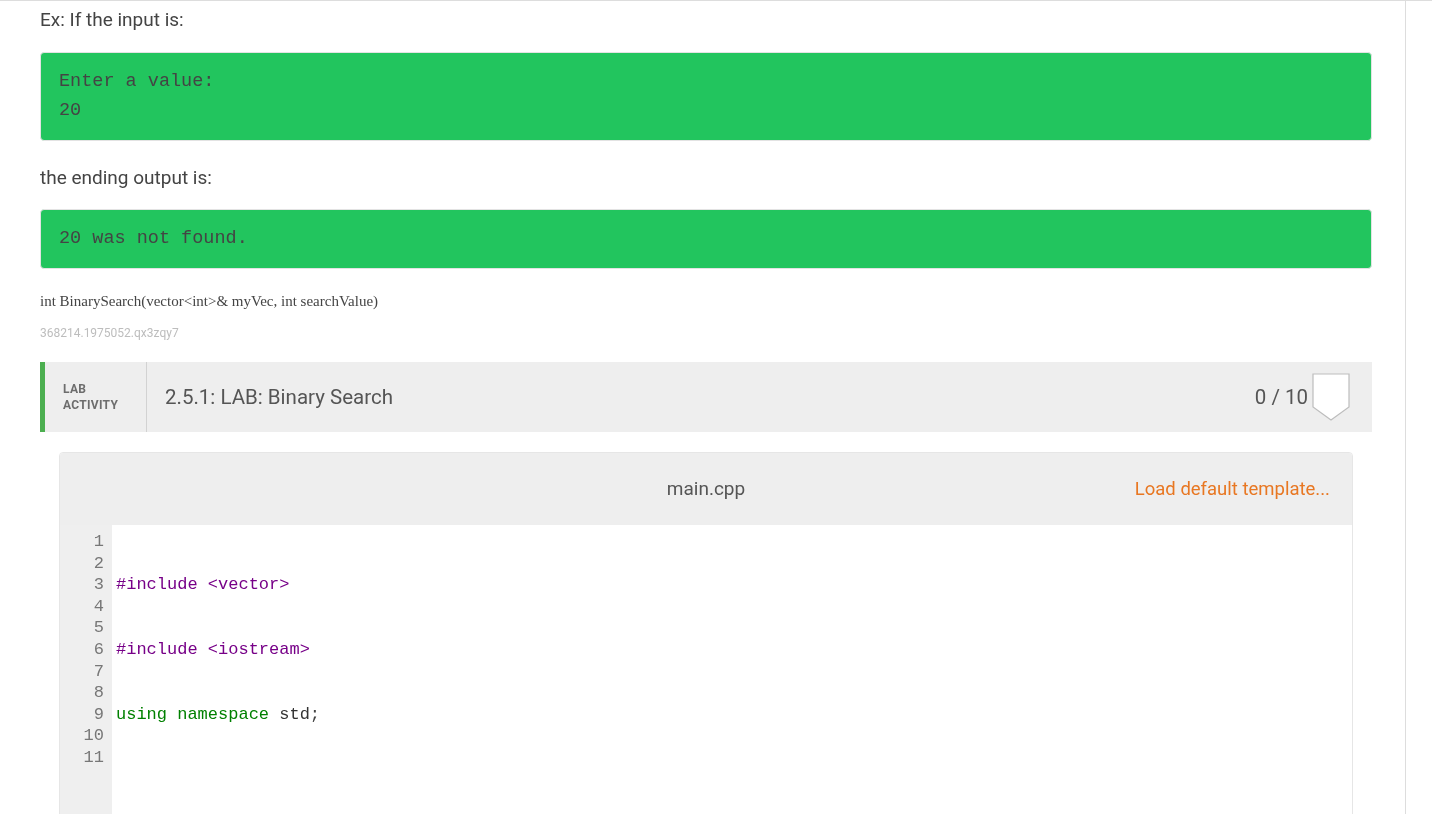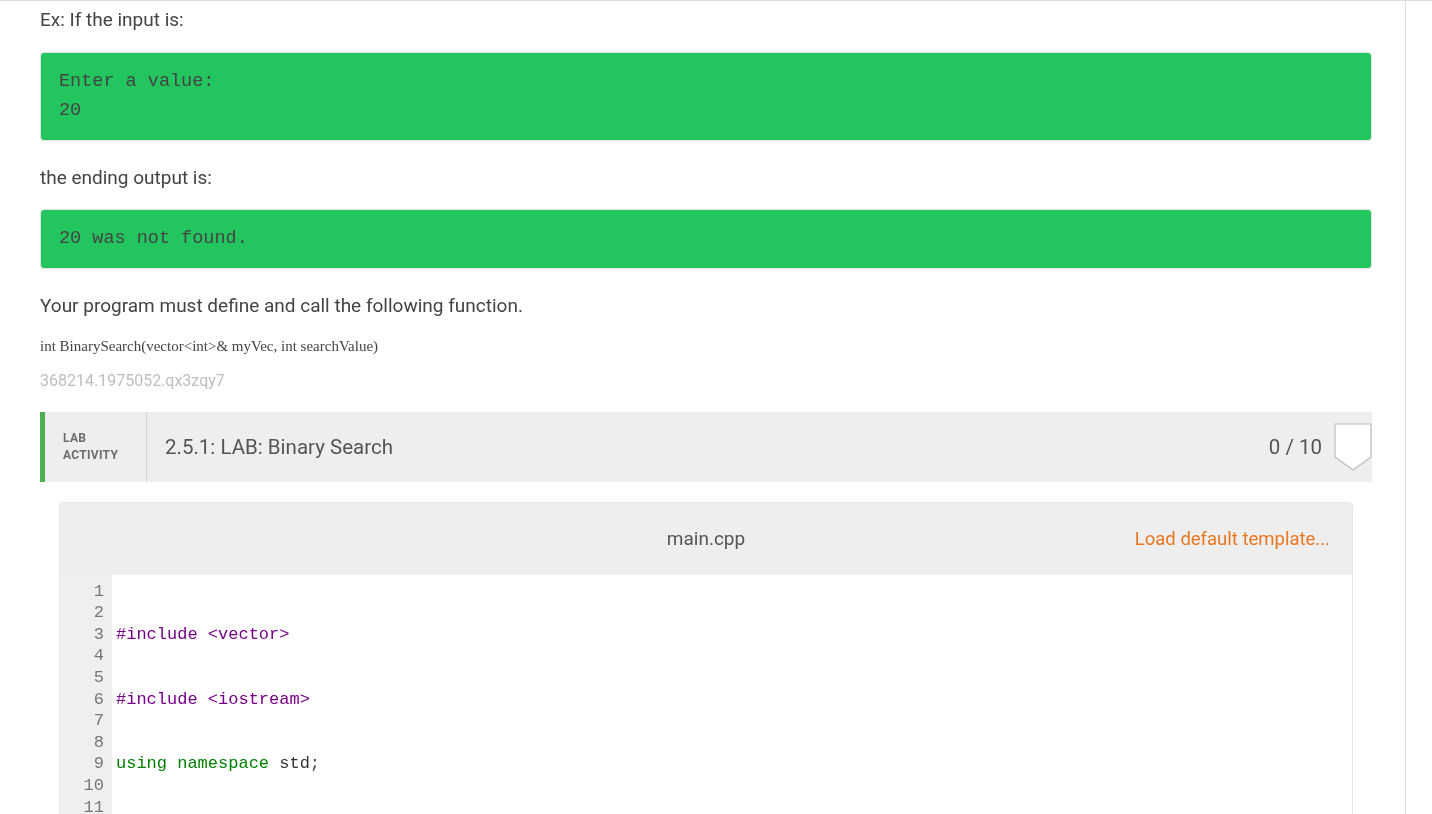--- a/index.html
+++ b/index.html
@@ -34,21 +34,21 @@
     margin-bottom: 24px;
     line-height: 1.6;
   }
   .sig-line {
     font-family: Liberation Serif, serif;
     font-size: 15px;
     color: #444;
     margin-bottom: 16px;
   }
   .tiny-id {
-    font-size: 16px;
+    font-size: 12px;
     color: #bdbdbd;
     margin-bottom: 22px;
   }
   .lab-header {
     display: flex;
     align-items: stretch;
     background: #eeeeee;
     border-left: 5px solid #4caf50;
     height: 70px;
     position: relative;
@@ -72,21 +72,22 @@
     display: flex;
     align-items: center;
     padding-left: 18px;
     font-size: 20.5px;
     color: #555;
     flex: 1;
   }
   .lab-score-wrap {
     display: flex;
     align-items: center;
-    gap: 12px;
+    padding-right: 22px;
+    gap: 4px;
   }
   .lab-score {
     font-size: 20.5px;
     color: #555;
   }
   .bookmark-icon {
     width: 38px;
     height: 48px;
   }
   .bookmark-icon svg { display: block; }
@@ -162,21 +163,20 @@
 
   <p class="body-text">Ex: If the input is:</p>
 
   <div class="code-box">Enter a value:
 20</div>
 
   <p class="body-text">the ending output is:</p>
 
   <div class="code-box">20 was not found.</div>
 
-  <p class="body-text">Your program must define and call the following function.</p>
 
   <p class="sig-line">int BinarySearch(vector&lt;int&gt;&amp; myVec, int searchValue)</p>
 
   <p class="tiny-id">368214.1975052.qx3zqy7</p>
 
   <div class="lab-header">
     <div class="lab-activity-label">
       <span>LAB</span>
       <span>ACTIVITY</span>
     </div>

